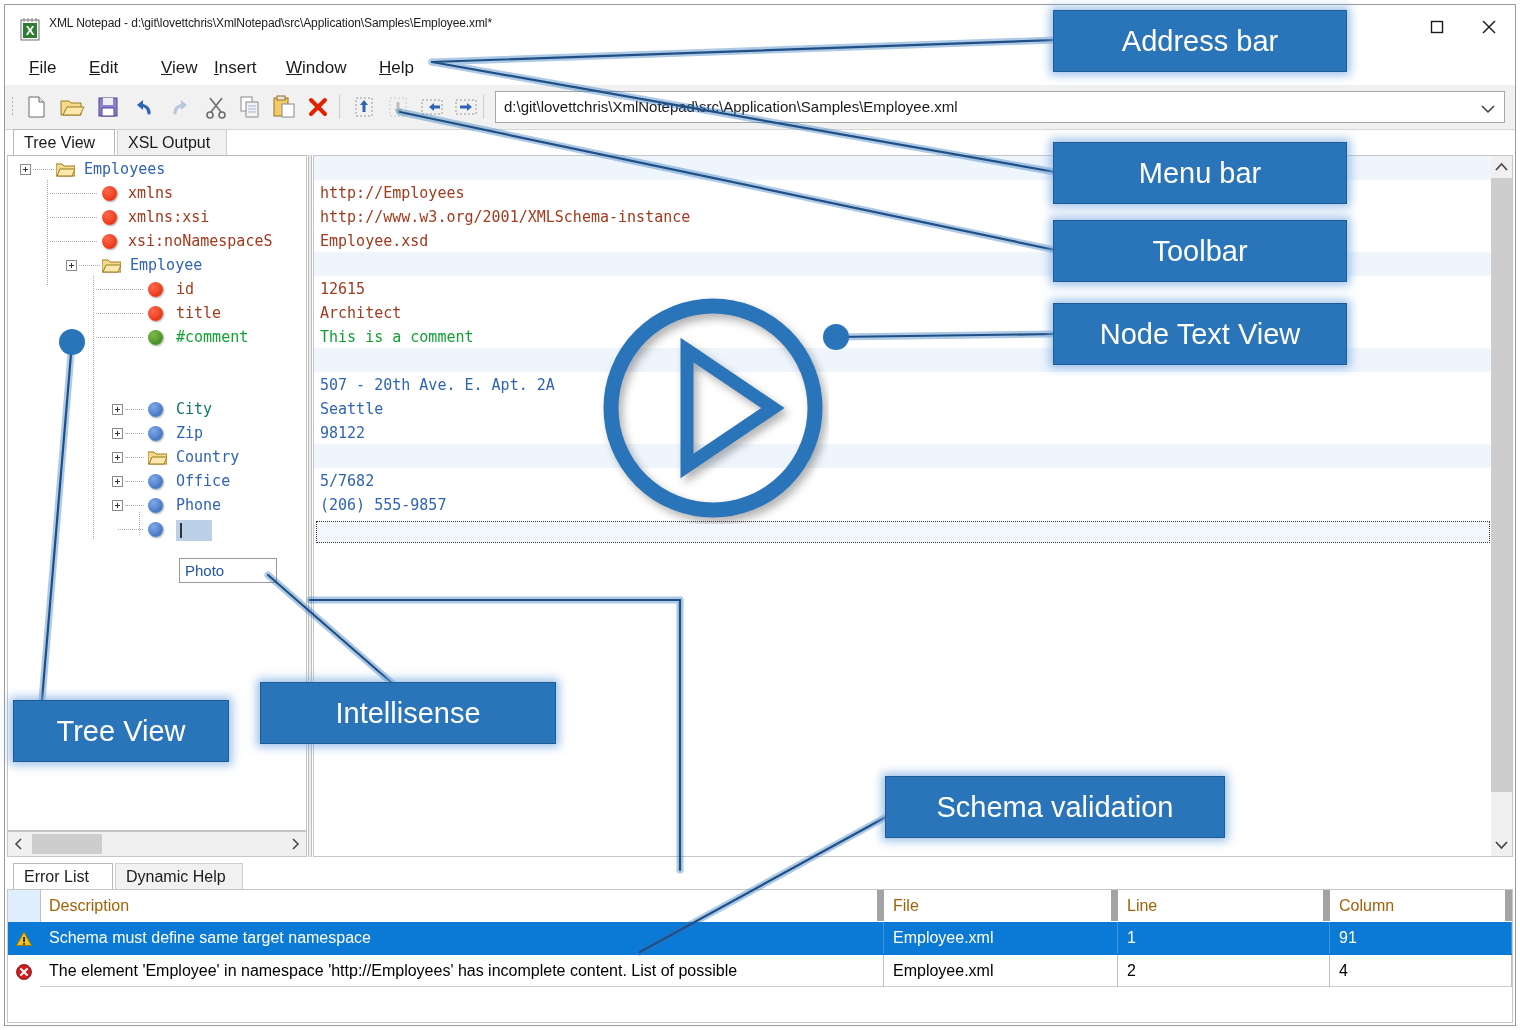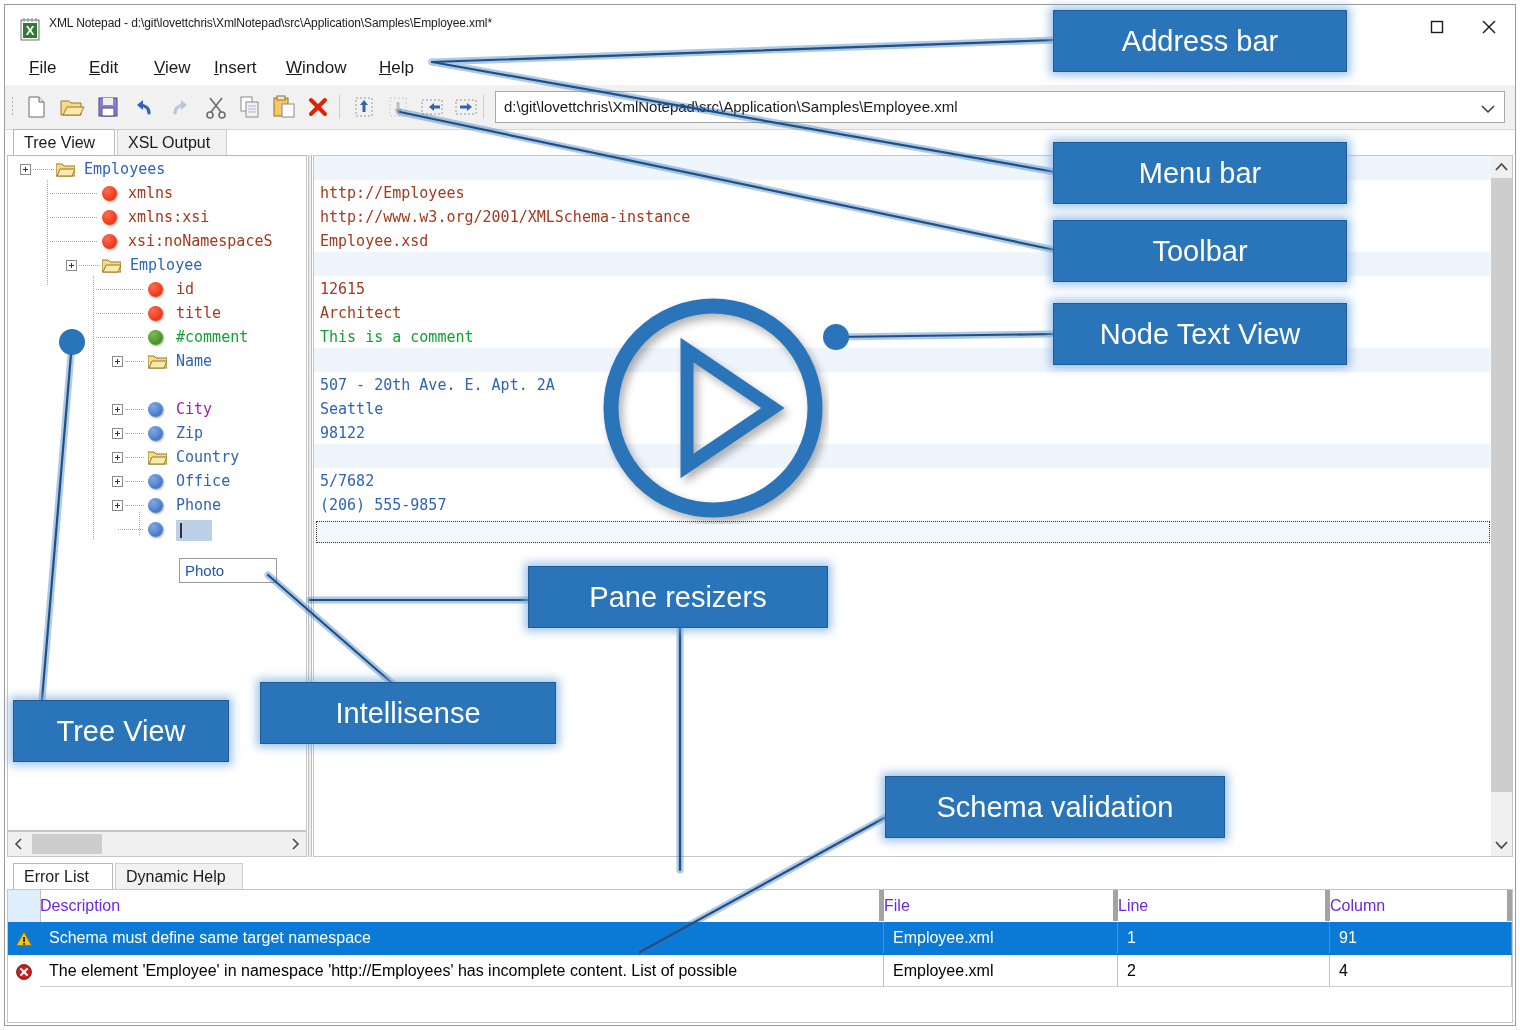--- a/index.html
+++ b/index.html
@@ -98,22 +98,22 @@
   #node-vthumb{position:absolute;left:0;top:22px;width:21px;height:614px;background:#cdcdcd;}
   #node-vscroll .arr{position:absolute;left:0;width:21px;height:22px;}
   #node-vscroll .arr.bottom{bottom:0;}
 
   
   #err-tabs{position:absolute;left:2px;top:858px;width:1506px;height:26px;}
   #err-grid{position:absolute;left:2px;top:884px;width:1506px;height:134px;
     background:#ffffff;border:1px solid #c6c6c6;box-sizing:border-box;}
   .eg-head{position:absolute;left:0;top:0;width:100%;height:32px;background:#ffffff;
     border-bottom:1px solid #bfbfbf;}
-  .eg-head .hcell{position:absolute;top:0;height:31px;line-height:31px;font-size:16px;color:#6d28d9;
-    box-sizing:border-box;border-right:5px solid #a3a3a3;}
+  .eg-head .hcell{position:absolute;top:0;height:31px;line-height:31px;font-size:16px;color:#a16207;
+    padding-left:9px;box-sizing:border-box;border-right:7px solid #a3a3a3;}
   .eg-row{position:absolute;left:0;width:100%;height:33px;}
   .eg-row.sel{background:#0b7ad6;color:#ffffff;}
   .eg-row .cell{position:absolute;top:0;height:32px;line-height:32px;font-size:16px;
     padding-left:9px;box-sizing:border-box;border-right:1px solid #bfbfbf;
     border-bottom:1px solid #cfcfcf;white-space:nowrap;overflow:hidden;}
   .eg-row.sel .cell{border-right-color:#3f96e0;border-bottom-color:#0b7ad6;}
   .gutter{position:absolute;left:0;top:0;width:32px;height:100%;}
   .eg-head .gutter{background:#deeefc;border-right:1px solid #bfbfbf;}
 
   
@@ -153,21 +153,21 @@
       <svg width="18" height="18" viewBox="0 0 18 18">
         <line x1="3" y1="3" x2="15" y2="15" stroke="#1b1b1b" stroke-width="1.4"></line>
         <line x1="15" y1="3" x2="3" y2="15" stroke="#1b1b1b" stroke-width="1.4"></line>
       </svg>
     </div>
   </div>
 
   <div id="menu-bar">
     <div class="menu-item" style="left:18px"><u>F</u>ile</div>
     <div class="menu-item" style="left:78px"><u>E</u>dit</div>
-    <div class="menu-item" style="left:143px"><u>V</u>iew</div>
+    <div class="menu-item" style="left:150px"><u>V</u>iew</div>
     <div class="menu-item" style="left:203px"><u>I</u>nsert</div>
     <div class="menu-item" style="left:275px"><u>W</u>indow</div>
     <div class="menu-item" style="left:368px"><u>H</u>elp</div>
   </div>
 
   <div id="toolbar">
     <span class="tb-grip"></span>
 
     <div class="tb-btn" style="left:16px">
       <svg width="30" height="30" viewBox="0 0 30 30">
@@ -330,37 +330,27 @@
       <span class="bullet red" style="left:140px"></span>
       <span class="tlabel" style="left:168px;color:#a33a1e">title</span>
     </div>
 
     <div class="tnode" style="left:0;top:170px;width:298px">
       <span class="dotline" style="left:88px;width:48px"></span>
       <span class="bullet green" style="left:140px"></span>
       <span class="tlabel" style="left:168px;color:#12a033">#comment</span>
     </div>
 
-    <div class="tnode" style="left:0;top:194px;width:298px">
-      <span class="plus expandable" style="left:104px"></span>
-      <span class="dotline" style="left:117px;width:20px"></span>
-      <span class="folder" style="left:140px">
-        <svg width="19" height="15" viewBox="0 0 19 15">
-            <path d="M0 2h6l2 2h11v10H0z" fill="#f6d98a" stroke="#9a7a20"></path>
-            <path d="M1 14l3-7h15l-3 7z" fill="#fde8ad" stroke="#9a7a20"></path>
-          </svg></span>
-      <span class="tlabel" style="left:168px;color:#2f63b5">Name</span>
-    </div>
 
 
     <div class="tnode" style="left:0;top:242px;width:298px">
       <span class="plus expandable" style="left:104px"></span>
       <span class="dotline" style="left:117px;width:20px"></span>
       <span class="bullet blue" style="left:140px"></span>
-      <span class="tlabel" style="left:168px;color:#a21caf">City</span>
+      <span class="tlabel" style="left:168px;color:#0f766e">City</span>
     </div>
 
     <div class="tnode" style="left:0;top:266px;width:298px">
       <span class="plus expandable" style="left:104px"></span>
       <span class="dotline" style="left:117px;width:20px"></span>
       <span class="bullet blue" style="left:140px"></span>
       <span class="tlabel" style="left:168px;color:#2f63b5">Zip</span>
     </div>
 
     <div class="tnode" style="left:0;top:290px;width:298px">
@@ -524,21 +514,20 @@
       <line x1="640" y1="952" x2="895" y2="812"></line>
     </g>
     <circle cx="72" cy="342" r="13" fill="#2a74ba"></circle>
     <circle cx="836" cy="337" r="13" fill="#2a74ba"></circle>
   </svg>
 
   <div class="callout" style="left:1053px;top:10px;width:294px;height:62px">Address bar</div>
   <div class="callout" style="left:1053px;top:142px;width:294px;height:62px">Menu bar</div>
   <div class="callout" style="left:1053px;top:220px;width:294px;height:62px">Toolbar</div>
   <div class="callout" style="left:1053px;top:303px;width:294px;height:62px">Node Text View</div>
-  <div class="callout" style="left:528px;top:566px;width:300px;height:62px">Pane resizers</div>
   <div class="callout" style="left:260px;top:682px;width:296px;height:62px">Intellisense</div>
   <div class="callout" style="left:13px;top:700px;width:216px;height:62px">Tree View</div>
   <div class="callout" style="left:885px;top:776px;width:340px;height:62px">Schema validation</div>
 
   <svg id="play-btn" viewBox="0 0 232 232" style="pointer-events:auto;">
     <circle cx="116" cy="116" r="102" fill="none" stroke="#2a74ba" stroke-width="15" style="filter:drop-shadow(4px 5px 4px rgba(0,0,0,.3))"></circle>
     <path d="M90 58 L176 116 L90 174 Z" fill="none" stroke="#2a74ba" stroke-width="13" stroke-linejoin="miter" style="filter:drop-shadow(4px 5px 4px rgba(0,0,0,.3))"></path>
   </svg>
 </div>
 

